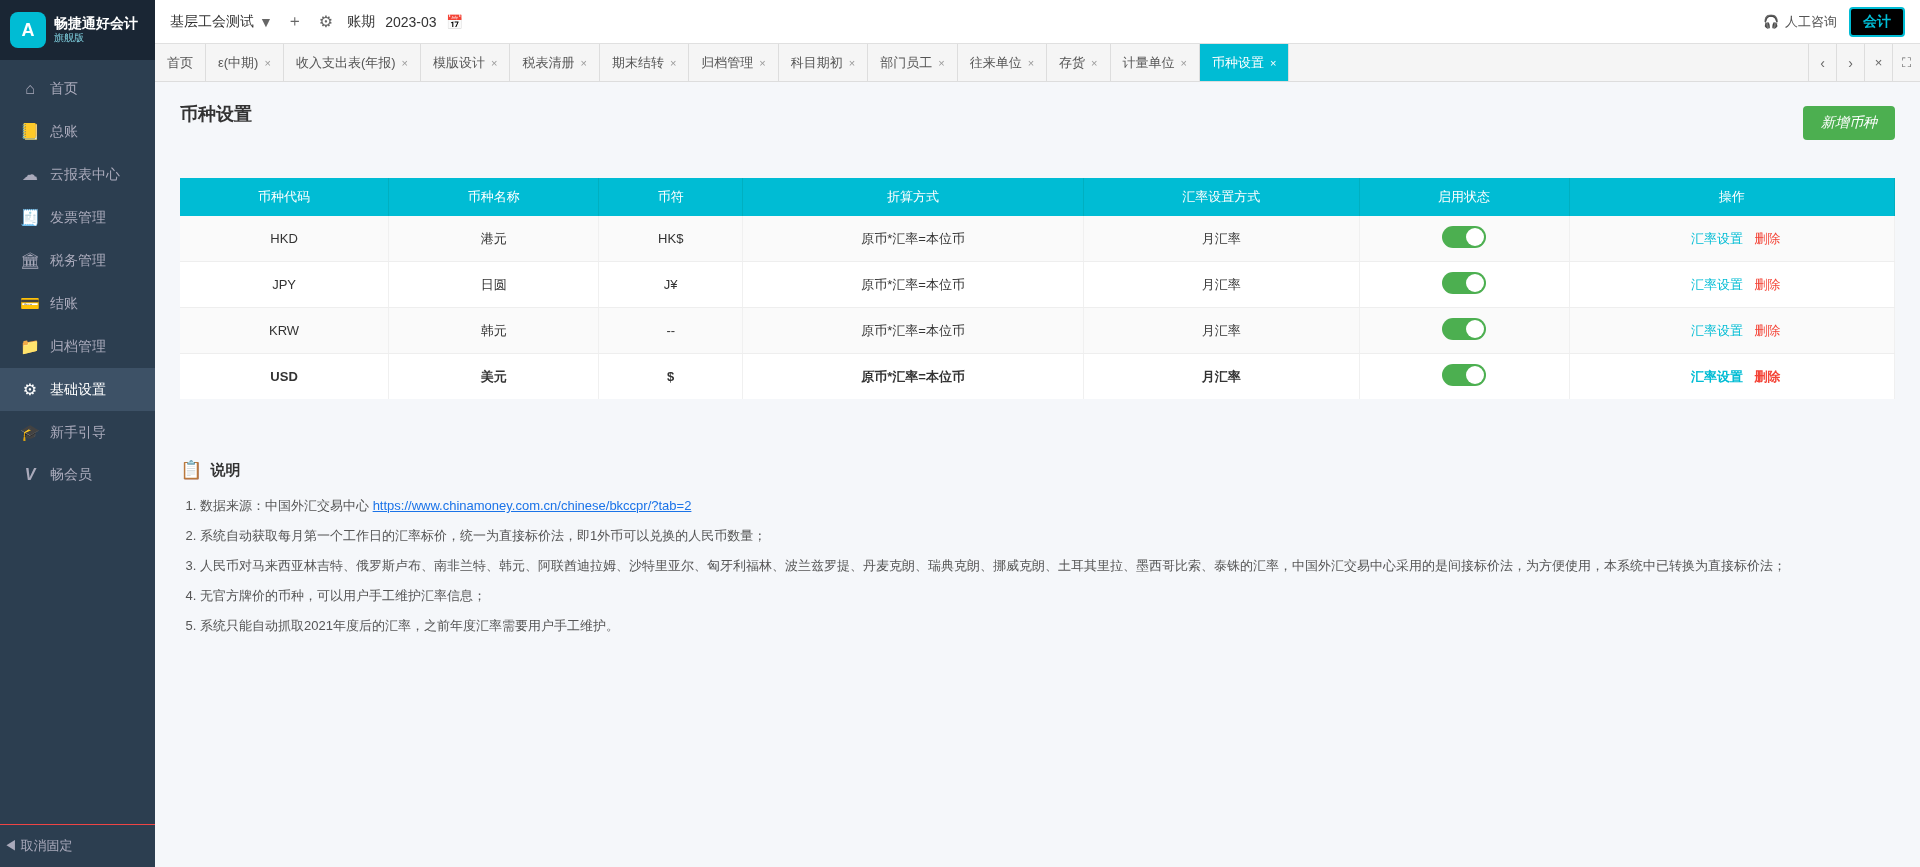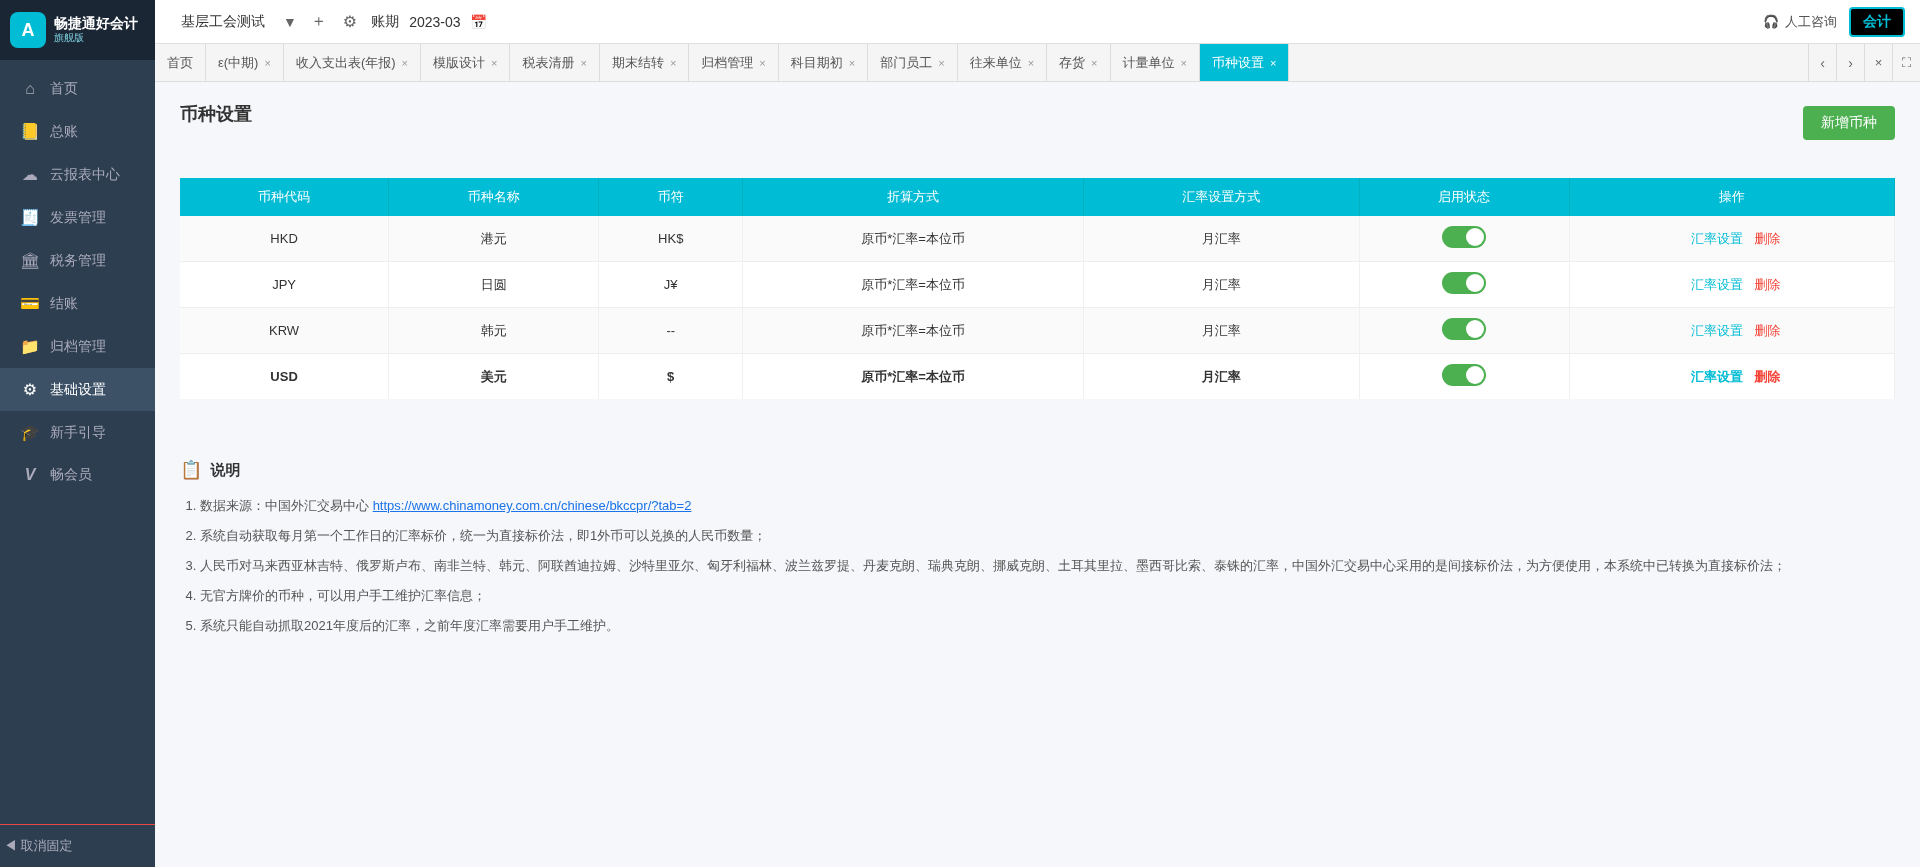--- a/index.html
+++ b/index.html
@@ -15,21 +15,21 @@
     .sidebar-item { display: flex; align-items: center; gap: 10px; padding: 12px 20px; cursor: pointer; color: #aab; font-size: 14px; }
     .sidebar-item.active { background: #3d5166; color: white; }
     .sidebar-item .icon { font-size: 16px; width: 20px; text-align: center; }
     .sidebar-footer { padding: 12px 4px; display: flex; align-items: center; gap: 8px; color: #aab; cursor: pointer; border-top: 1px solid #ef4444; font-size: 13px; }
 
     
     .main { flex: 1; display: flex; flex-direction: column; height: 867px; overflow: hidden; }
 
     
     .topbar { background: white; height: 44px; display: flex; align-items: center; padding: 0 15px; border-bottom: 1px solid #e0e0e0; gap: 10px; }
-    .topbar-project { font-size: 14px; color: #333; display: flex; align-items: center; gap: 18px; cursor: pointer; margin-left: 11px; }
+    .topbar-project { font-size: 14px; color: #333; display: flex; align-items: center; gap: 5px; cursor: pointer; }
     .topbar-project .arrow { color: #666; }
     .topbar-actions { display: flex; align-items: center; gap: 8px; }
     .topbar-icon-btn { color: #666; cursor: pointer; padding: 4px; font-size: 16px; }
     .topbar-period { font-size: 14px; color: #333; display: flex; align-items: center; gap: 5px; }
     .topbar-right { margin-left: auto; display: flex; align-items: center; gap: 12px; }
     .topbar-support { display: flex; align-items: center; gap: 5px; color: #555; font-size: 13px; cursor: pointer; }
     .topbar-user-btn { border: 2px solid #00bcd4; color: #00bcd4; background: #000000; padding: 4px 12px; border-radius: 4px; cursor: pointer; font-size: 14px; font-weight: bold; }
 
     
     .tabbar { background: #f5f5f5; height: 38px; display: flex; align-items: center; border-bottom: 1px solid #ddd; overflow: hidden; }
@@ -38,21 +38,21 @@
     .tab .close-btn { font-size: 11px; color: #999; margin-left: 2px; cursor: pointer; }
     .tab.active .close-btn { color: white; }
     .tabbar-arrows { display: flex; align-items: center; margin-left: auto; }
     .tabbar-arrow-btn { width: 28px; height: 38px; display: flex; align-items: center; justify-content: center; cursor: pointer; color: #666; border-left: 1px solid #ddd; font-size: 14px; }
     .tabbar-close-btn { width: 28px; height: 38px; display: flex; align-items: center; justify-content: center; cursor: pointer; color: #666; border-left: 1px solid #ddd; }
     .tabbar-expand-btn { width: 28px; height: 38px; display: flex; align-items: center; justify-content: center; cursor: pointer; color: #666; border-left: 1px solid #ddd; }
 
     
     .content { flex: 1; padding: 20px 25px; overflow-y: auto; background: #f5f7fa; }
     .page-title { font-size: 18px; font-weight: bold; color: #333; margin-bottom: 18px; }
-    .new-btn { position: absolute; right: 25px; top: 100px; background: #4caf50; color: white; border: none; padding: 8px 18px; border-radius: 4px; cursor: pointer; font-size: 14px; }
+    .new-btn { position: absolute; right: 25px; top: 100px; background: #4caf50; color: white; border: none; padding: 8px 18px; border-radius: 4px; cursor: pointer; font-size: 14px; font-style: italic; }
     .page-header { display: flex; align-items: center; justify-content: space-between; margin-bottom: 18px; }
 
     
     .data-table { width: 100%; border-collapse: collapse; background: white; margin-top: 34px; }
     .data-table th { background: #00bcd4; color: white; padding: 10px 15px; text-align: center; font-size: 13px; font-weight: normal; border-right: 1px solid #00afc0; }
     .data-table td { padding: 10px 15px; text-align: center; border-bottom: 1px solid #eee; font-size: 13px; color: #333; border-right: 1px solid #f0f0f0; }
     .data-table tr:last-child td { border-bottom: none; font-weight: bold; }
     .data-table .action-link { color: #00bcd4; cursor: pointer; margin: 0 8px; }
     .data-table .action-delete { color: #f44336; cursor: pointer; }
 

